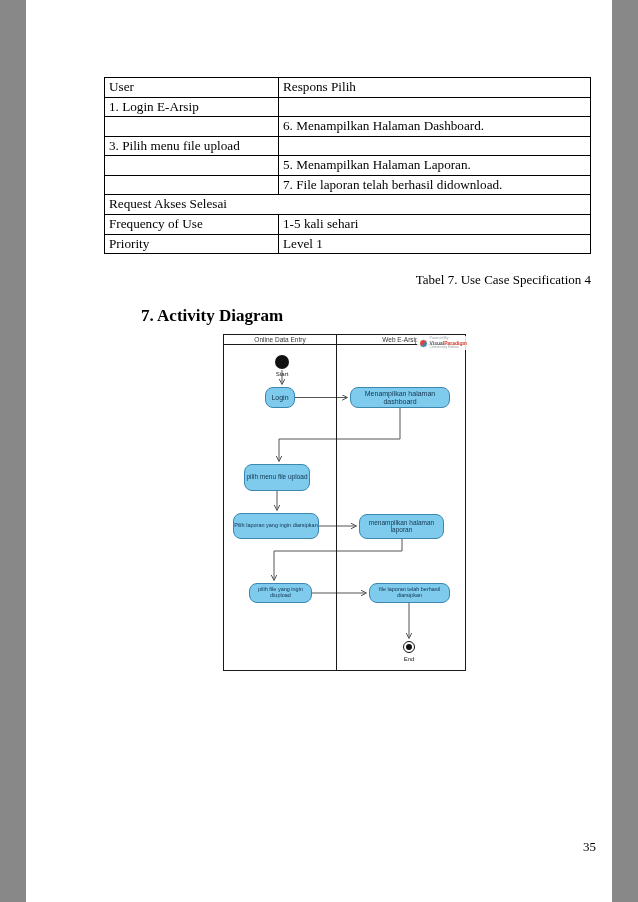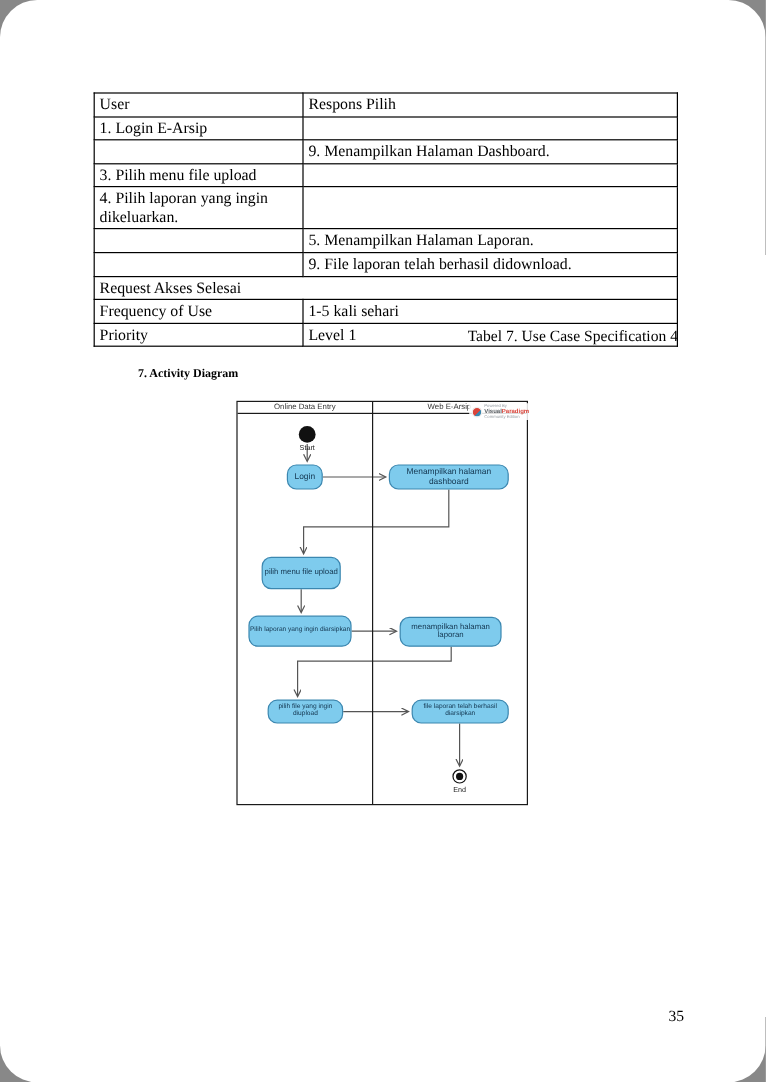--- a/index.html
+++ b/index.html
@@ -1,26 +1,25 @@
 <!DOCTYPE html>
 <html><head>
 <meta charset="utf-8">
 <style>
   * { margin: 0; padding: 0; box-sizing: border-box; }
   html, body { background: #888; }
   .page {
     position: relative;
-    width: 638px;
+    width: 586px;
     height: 902px;
     margin: 0 auto;
     background: #ffffff;
     font-family: "Liberation Serif", "DejaVu Serif", serif;
     color: #000;
     overflow: hidden;
-    border-radius: 31px;
   }
 
   
   .spec-table {
     position: absolute;
     left: 78px;
     top: 77px;
     width: 487px;
     border-collapse: collapse;
     table-layout: fixed;
@@ -43,21 +42,21 @@
     text-align: right;
     font-size: 13px;
   }
   .tabel-caption { top: 272px; }
   .gambar-caption { top: 680px; }
 
   .section-heading {
     position: absolute;
     left: 115px;
     top: 306px;
-    font-size: 10px;
+    font-size: 17px;
     font-weight: bold;
   }
 
   
   .diagram {
     position: absolute;
     left: 197px;
     top: 334px;
     width: 243px;
     height: 337px;
@@ -188,37 +187,33 @@
         <tr>
       <td class="col-user">User</td>
       <td>Respons Pilih</td>
     </tr>
     <tr>
       <td>1. Login E-Arsip</td>
       <td></td>
     </tr>
     <tr>
       <td></td>
-      <td>9. Menampilkan Halaman Dashboard.</td>
+      <td>6. Menampilkan Halaman Dashboard.</td>
     </tr>
     <tr>
       <td>3. Pilih menu file upload</td>
       <td></td>
     </tr>
     <tr>
-      <td>4. Pilih laporan yang ingin dikeluarkan.</td>
-      <td></td>
-    </tr>
-    <tr>
       <td></td>
       <td>5. Menampilkan Halaman Laporan.</td>
     </tr>
     <tr>
       <td></td>
-      <td>9. File laporan telah berhasil didownload.</td>
+      <td>7. File laporan telah berhasil didownload.</td>
     </tr>
     <tr class="bold-row">
       <td colspan="2">Request Akses Selesai</td>
     </tr>
     <tr>
       <td>Frequency of Use</td>
       <td>1-5 kali sehari</td>
     </tr>
     <tr>
       <td>Priority</td>

